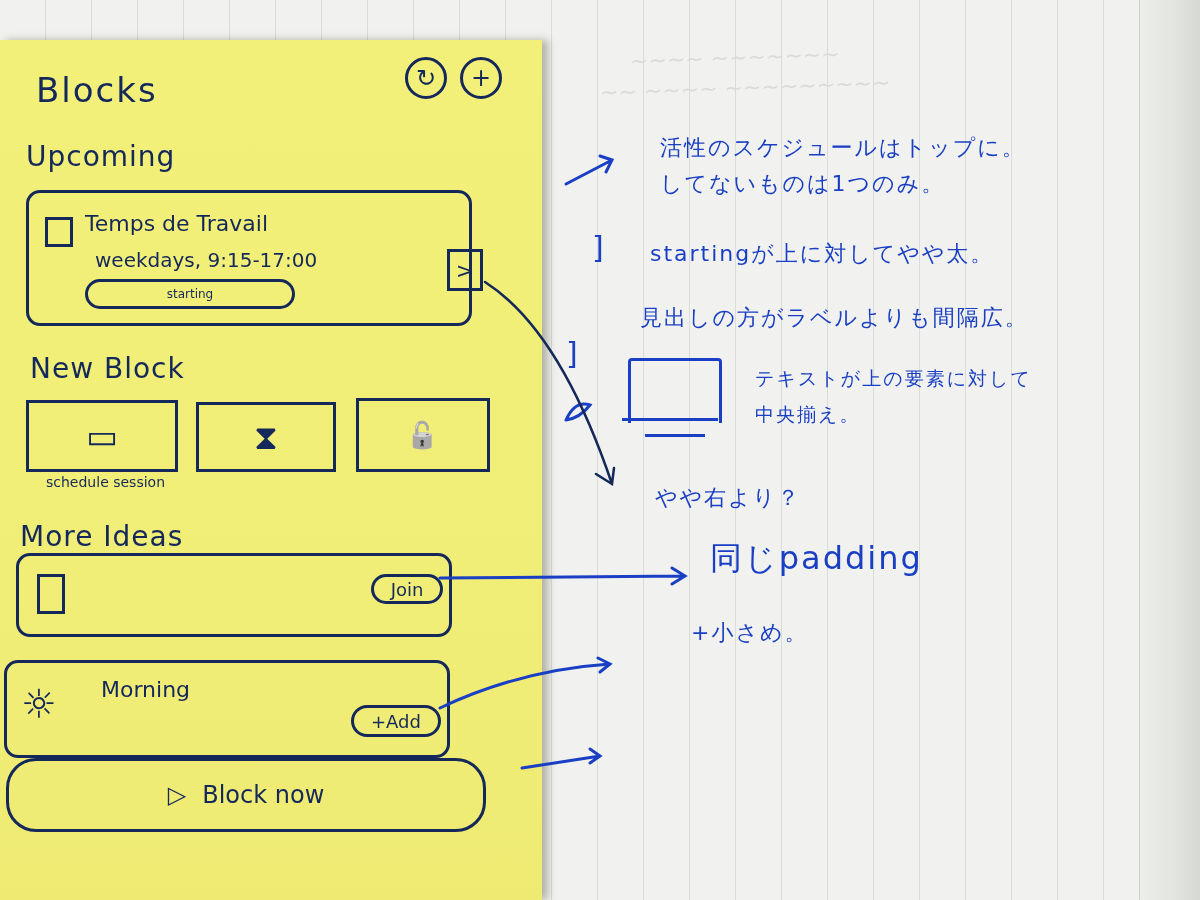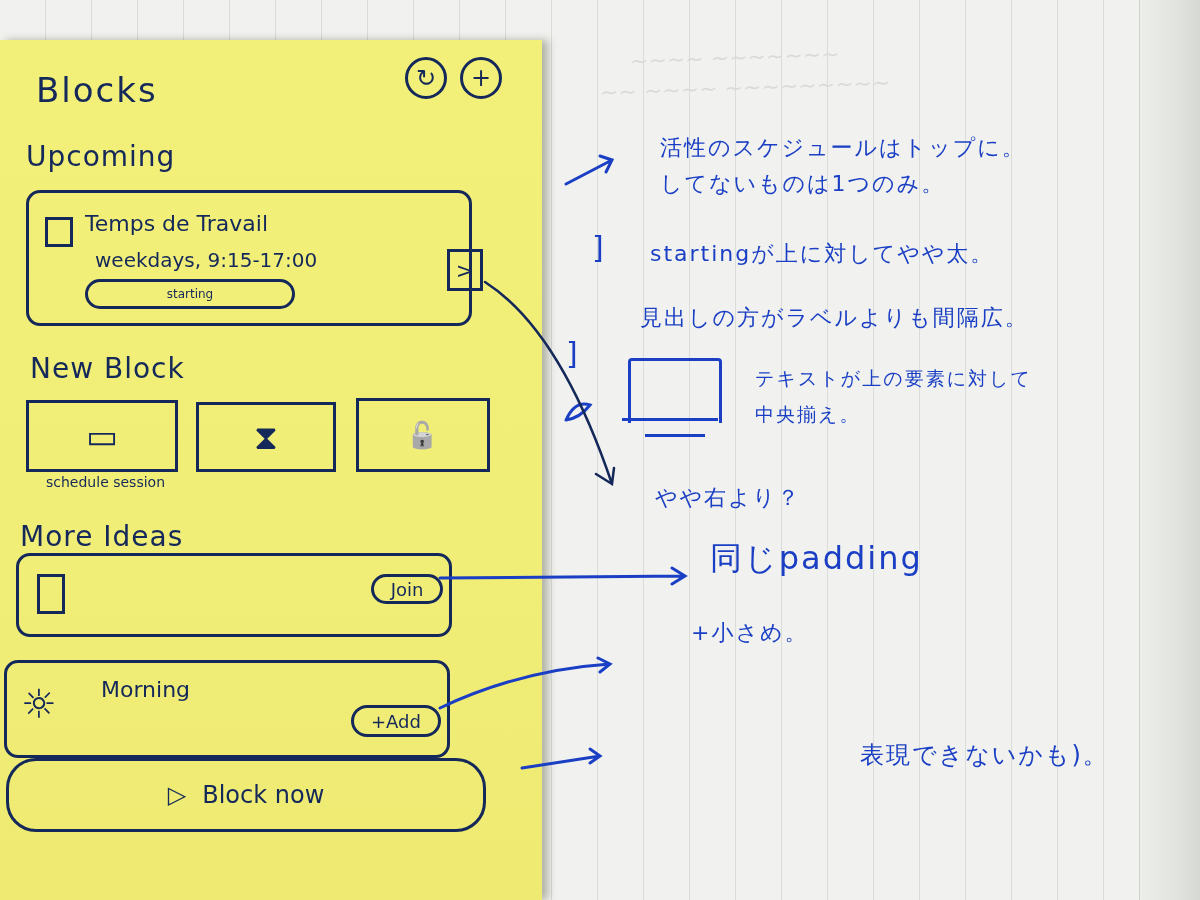--- a/index.html
+++ b/index.html
@@ -128,21 +128,20 @@
 <div style="position:absolute;left:645px;top:434px;width:60px;height:3px;background:#1a3fc4;"></div>
 <div class="note" style="left:755px;top:360px;font-size:19px;">
   <div>テキストが上の要素に対して</div>
   <div>中央揃え。</div>
 </div>
 
 <div class="note" style="left:655px;top:480px;">やや右より？</div>
 <div class="note" style="left:710px;top:540px;font-size:32px;">同じpadding</div>
 <div class="note" style="left:675px;top:615px;margin-left:16px;">+小さめ。</div>
 <div class="note" style="left:640px;top:735px;font-size:24px;line-height:40px;">
-  <div style="padding-left:220px;">表現できないかも)。</div>
 </div>
 
 <svg class="arrows" width="1200" height="900">
   <g fill="none" stroke="#1a3fc4" stroke-width="3" stroke-linecap="round">
     <path d="M566 184 L612 160 M600 156 L612 160 L606 172"></path>
     <path d="M440 578 L685 576 M672 568 L685 576 L672 584"></path>
     <path d="M440 708 Q 520 670 610 664 M598 658 L610 664 L600 672"></path>
     <path d="M522 768 L600 756 M590 749 L600 756 L590 763"></path>
     <path d="M566 420 Q 575 400 590 405 Q 580 418 566 420"></path>
   </g>

